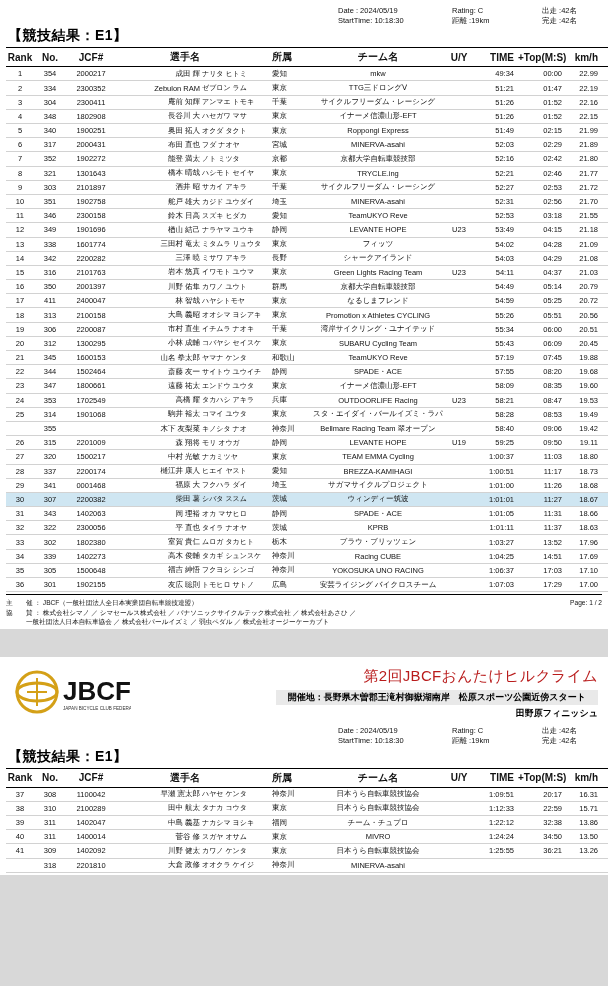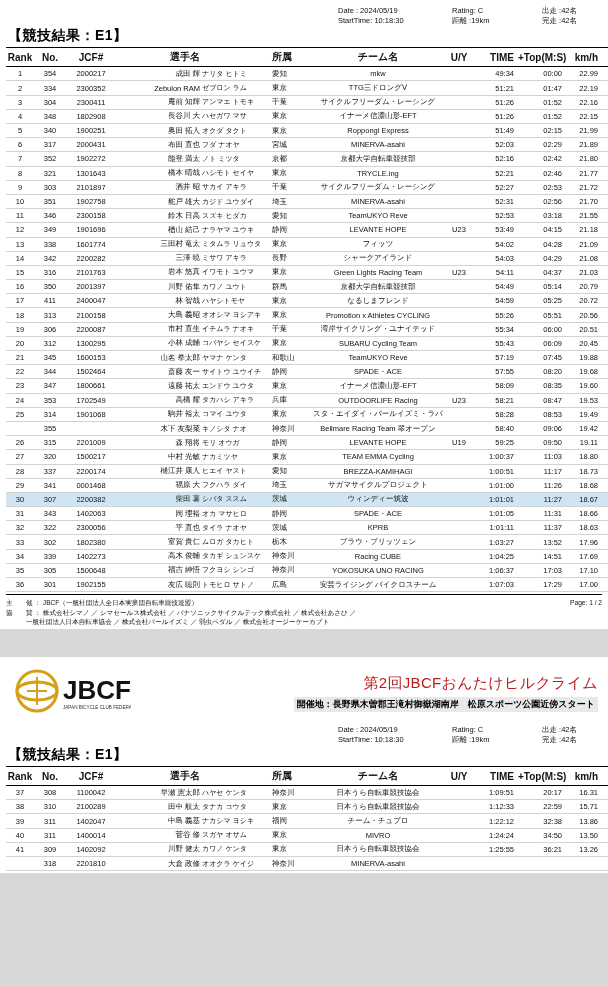--- a/index.html
+++ b/index.html
@@ -37,21 +37,21 @@
   .footnotes .fn-label{width:20px;flex:0 0 20px;}
   .footnotes .fn-body{flex:1;}
   .pageno{font-size:6.6px;text-align:right;}
   .fn-top{display:flex;justify-content:space-between;align-items:flex-start;}
   
   .banner{display:flex;align-items:center;gap:11px;padding:6px 4px 4px 6px;text-align:right;}
   .logo{width:120px;flex:0 0 120px;display:flex;align-items:center;justify-content:center;}
   .logo svg{display:block;}
   .banner-text{flex:1;}
   .banner-title{font-size:15px;font-weight:normal;color:#b91c1c;letter-spacing:0.3px;}
-  .banner-sub{font-size:9px;font-weight:bold;color:#000;background:#e9e9e9;display:inline-block;padding:1px 3px;margin-top:3px;line-height:1.5;}
+  .banner-sub{font-size:9px;font-weight:bold;color:#000;background:#e9e9e9;display:inline-block;padding:1px 12px;margin-top:3px;line-height:1.5;}
   .banner-sub2{font-size:9px;font-weight:bold;color:#000;margin-top:2px;}
   .clipbottom{overflow:hidden;}
 </style>
 </head>
 <body>
 
 <div class="page">
 
   <div class="sheet">
 
@@ -640,20 +640,21 @@
             <ellipse cx="24" cy="24" rx="20" ry="9"></ellipse>
           </g>
           <path d="M14 24 L34 24 M24 10 L24 38" stroke="#d4a017" stroke-width="2"></path>
           <text x="50" y="32" font-family="Liberation Sans, sans-serif" font-size="26" font-weight="bold" fill="#111">JBCF</text>
           <text x="50" y="42" font-family="Liberation Sans, sans-serif" font-size="4.6" fill="#333">JAPAN BICYCLE CLUB FEDERATION</text>
         </svg>
       </div>
       <div class="banner-text">
         <div class="banner-title">第2回JBCFおんたけヒルクライム</div>
         <div class="banner-sub">開催地：長野県木曽郡王滝村御嶽湖南岸　松原スポーツ公園近傍スタート</div>
+        <div class="banner-sub2">田野原フィニッシュ</div>
       </div>
     </div>
 
     <div class="meta">
       <div class="row">
         <div class="cell w1"><span>Date :</span> <span>2024/05/19</span></div>
         <div class="cell w2"><span>Rating:</span> <span>C</span></div>
         <div class="cell w4"><span>出</span><span>走 :42名</span></div>
       </div>
       <div class="row">

